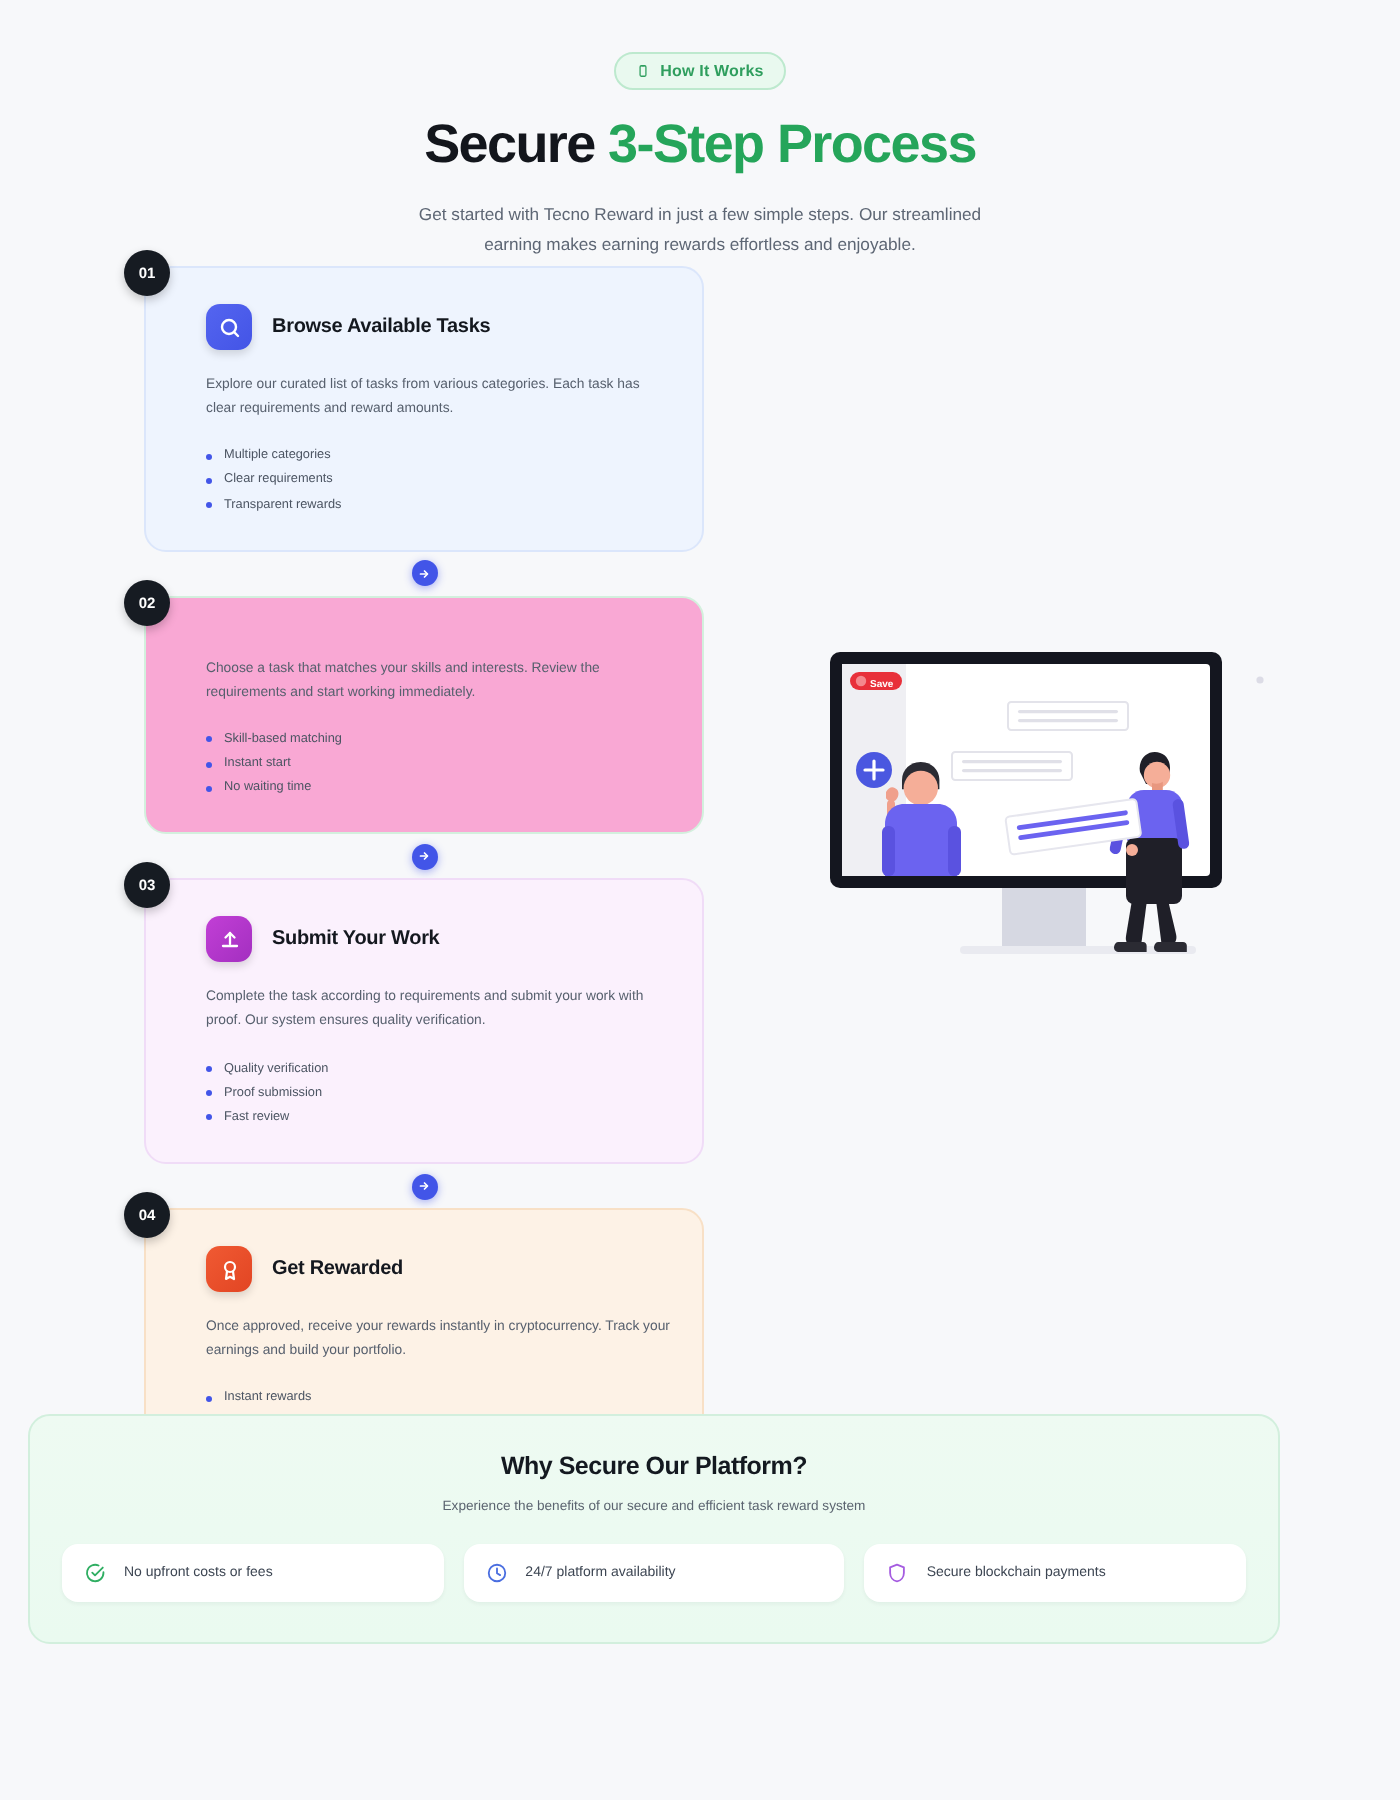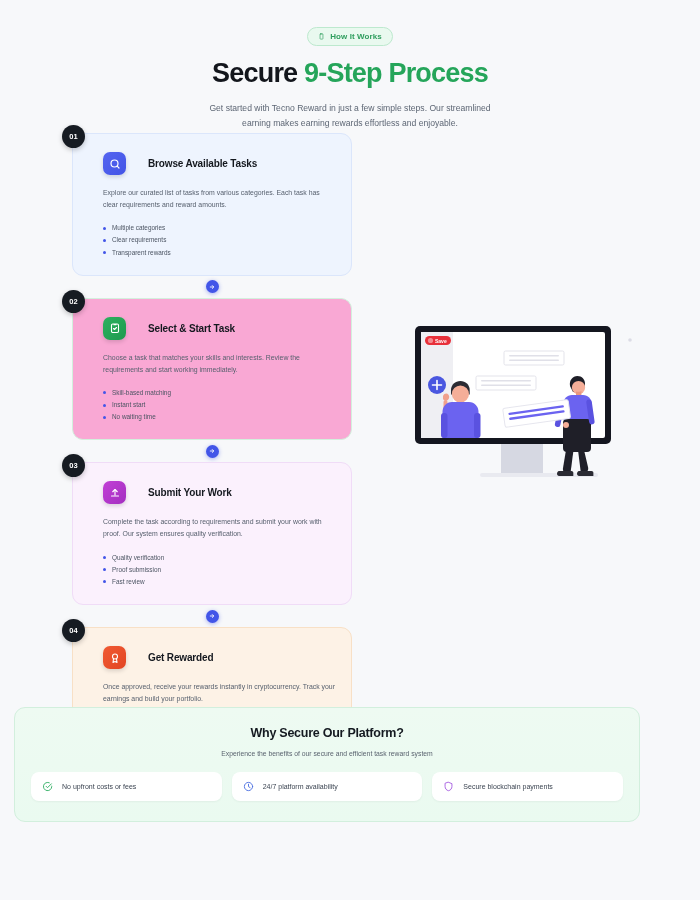--- a/index.html
+++ b/index.html
@@ -42,21 +42,21 @@
   }
   .badge-num {
     position: absolute; left: -11px; top: -9px;
     width: 23px; height: 23px; border-radius: 50%;
     background: #161b22; color: #fff;
     font-size: 7.5px; font-weight: 700;
     display: flex; align-items: center; justify-content: center;
     box-shadow: 0 2px 5px rgba(0,0,0,.22);
     z-index: 3;
   }
-  .card-head { display: flex; align-items: center; gap: 22px; text-align: center; }
+  .card-head { display: flex; align-items: center; gap: 10px; text-align: center; }
   .icon-tile {
     width: 23px; height: 23px; border-radius: 7px;
     display: flex; align-items: center; justify-content: center;
     flex: 0 0 auto;
     box-shadow: 0 2px 4px rgba(0,0,0,.14);
   }
   .icon-tile svg { display: block; }
   .card-title { font-size: 10px; font-weight: 700; color: #14181f; letter-spacing: -.15px; }
   .card-desc {
     margin-top: 12px; font-size: 6.9px; line-height: 1.75;
@@ -128,21 +128,21 @@
     <div class="pill-badge">
       <span>
         <svg width="7" height="7" viewBox="0 0 24 24" fill="none" stroke="#2f9e5e" stroke-width="2.2" stroke-linecap="round" stroke-linejoin="round">
           <rect x="7" y="3" width="10" height="18" rx="2"></rect>
             <path d="M10 3h4"></path>
         </svg>
       </span>
       <span>How It Works</span>
     </div>
     <h1 class="title">
-      <span>Secure </span><span class="accent">9-Step Process</span>
+      <span>Secure </span><span class="accent">3-Step Process</span>
     </h1>
     <p class="subtitle">Get started with Tecno Reward in just a few simple steps. Our streamlined earning makes earning rewards effortless and enjoyable.</p>
   </div>
 
   <div class="steps">
 
     <div class="step-wrap">
       <div class="step-card c1">
         <div class="badge-num">01</div>
         <div class="card-head">
@@ -176,30 +176,20 @@
             <path d="M5 12h13"></path>
               <path d="M13 6l6 6-6 6"></path>
           </svg>
         </div>
       </div>
     </div>
 
     <div class="step-wrap">
       <div class="step-card c2">
         <div class="badge-num">02</div>
-        <div class="card-head">
-          <div class="icon-tile t2">
-            <svg width="12" height="12" viewBox="0 0 24 24" fill="none" stroke="#fff" stroke-width="2.2" stroke-linecap="round" stroke-linejoin="round">
-              <rect x="5" y="4" width="14" height="17" rx="2.5"></rect>
-                <path d="M9 4h6v2.5H9z" fill="#fff" stroke="none"></path>
-                <path d="M9 13l2 2 4-4"></path>
-            </svg>
-          </div>
-          <div class="card-title">Select &amp; Start Task</div>
-        </div>
         <div class="card-desc">Choose a task that matches your skills and interests. Review the requirements and start working immediately.</div>
         <ul class="feat-list">
           <li>
               <span class="dot"></span>
               <span>Skill-based matching</span>
             </li>
           <li>
               <span class="dot"></span>
               <span>Instant start</span>
             </li>

